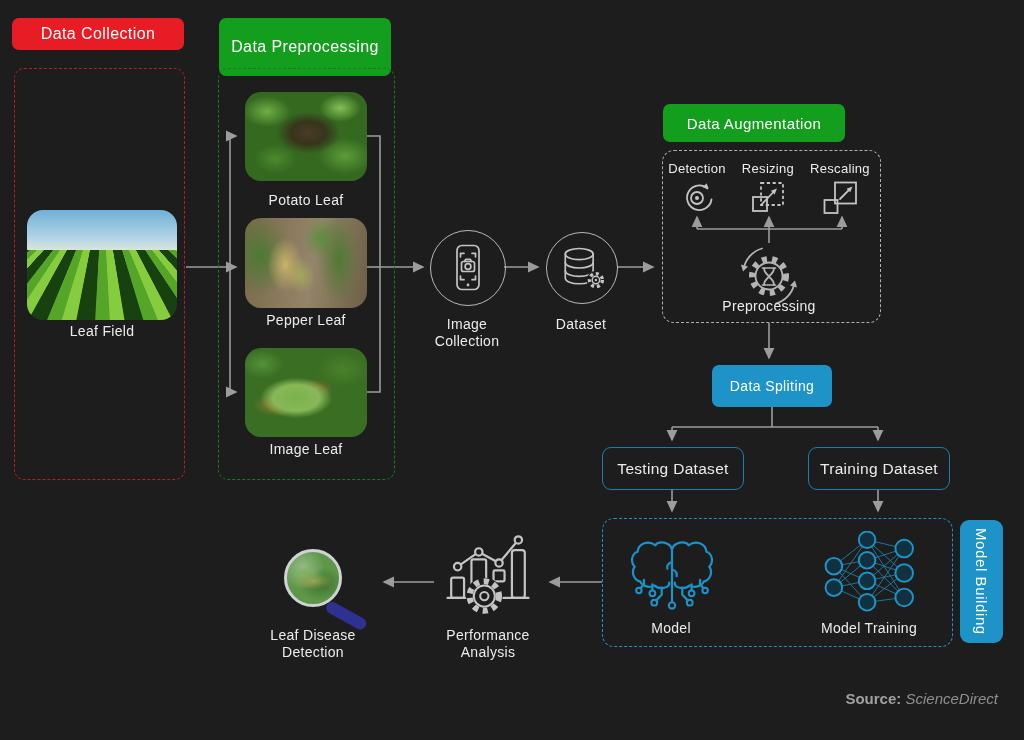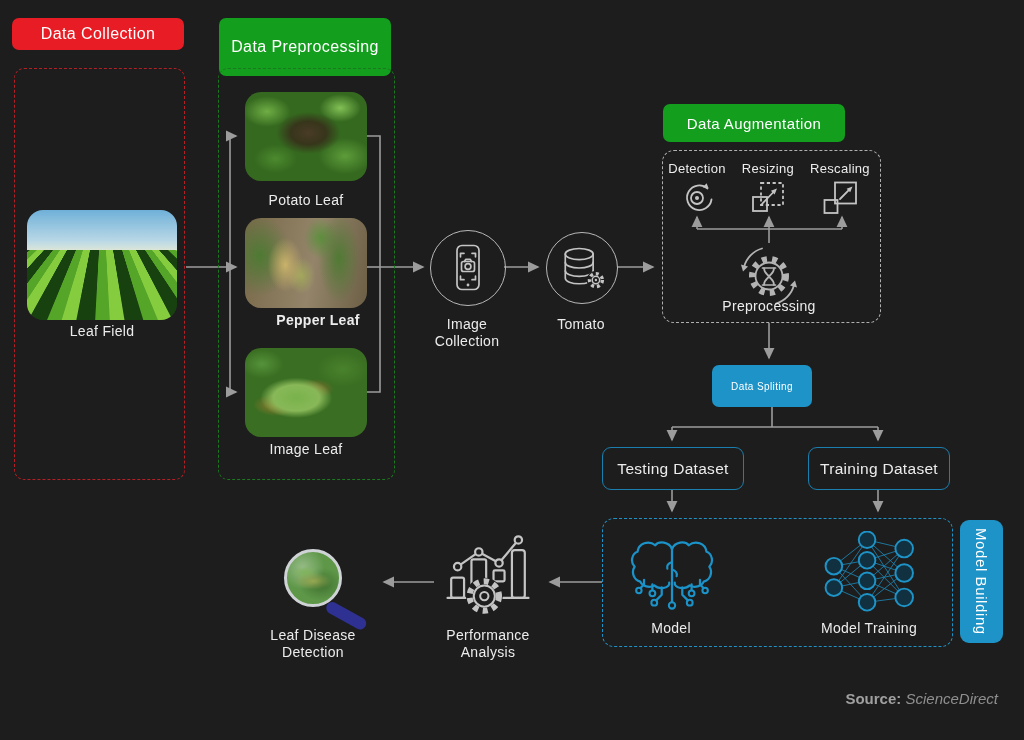--- a/index.html
+++ b/index.html
@@ -101,39 +101,39 @@
       <path d="M672,489 V511" marker-end="url(#ah)"></path>
       <path d="M878,489 V511" marker-end="url(#ah)"></path>
       <path d="M602,582 L550,582" marker-end="url(#ah)"></path>
       <path d="M434,582 L384,582" marker-end="url(#ah)"></path>
     </g>
   </svg>
 
   <div class="btn btn-red" style="left:12px;top:18px;width:172px;height:32px;">Data Collection</div>
   <div class="btn btn-green" style="left:219px;top:18px;width:172px;height:58px;">Data Preprocessing</div>
   <div class="btn btn-green" style="left:663px;top:104px;width:182px;height:38px;font-size:15px;">Data Augmentation</div>
-  <div class="btn btn-blue" style="left:712px;top:365px;width:100px;height:42px;font-size:10px;">Data Spliting</div>
+  <div class="btn btn-blue" style="left:712px;top:365px;width:120px;height:42px;font-size:14px;">Data Spliting</div>
   <div class="btn btn-blue btn-vert" style="left:960px;top:520px;width:43px;height:123px;">Model Building</div>
 
   <div class="dashed dash-red" style="left:14px;top:68px;width:169px;height:410px;"></div>
   <div class="dashed dash-green" style="left:218px;top:68px;width:175px;height:410px;"></div>
   <div class="dashed" style="left:662px;top:150px;width:217px;height:171px;"></div>
   <div class="dashed dash-blue" style="left:602px;top:518px;width:349px;height:127px;"></div>
 
   <div class="photo" style="left:27px;top:210px;width:150px;height:110px;">
     <div class="sky"></div>
     <div class="field"></div>
   </div>
   <div class="photo ph-potato" style="left:245px;top:92px;width:122px;height:89px;"></div>
   <div class="photo ph-pepper" style="left:245px;top:218px;width:122px;height:90px;"></div>
   <div class="photo ph-tomato" style="left:245px;top:348px;width:122px;height:89px;"></div>
 
   <div class="lbl" style="left:27px;top:323px;width:150px;">Leaf Field</div>
   <div class="lbl" style="left:245px;top:184px;width:122px;margin-top:8px;">Potato Leaf</div>
-  <div class="lbl" style="left:257px;top:312px;width:122px;font-weight:bold;">Pepper Leaf</div>
+  <div class="lbl" style="left:245px;top:312px;width:122px;">Pepper Leaf</div>
   <div class="lbl" style="left:245px;top:441px;width:122px;">Image Leaf</div>
 
   <div class="circle" style="left:430px;top:230px;width:74px;height:74px;">
     <svg width="34" height="50" viewBox="0 0 34 48">
       <g fill="none" stroke="#c4c4c4" stroke-width="1.7" stroke-linecap="round" stroke-linejoin="round">
         <rect x="6" y="1.5" width="22" height="44" rx="5"></rect>
         <rect x="10.5" y="17.5" width="13" height="10" rx="2"></rect>
         <circle cx="17" cy="22.5" r="2.9"></circle>
         <path d="M13.5,17.5 l1.2,-2.2 h4.6 l1.2,2.2"></path>
         <path d="M9.5,12.8 V9.3 H13"></path>
@@ -156,21 +156,21 @@
         <path d="M10,13 V39 A15,6 0 0 0 40,39 V13"></path>
         <path d="M10,22 A15,6 0 0 0 40,22"></path>
         <path d="M10,31 A15,6 0 0 0 40,31"></path>
       </g>
       <circle cx="43" cy="41" r="10" fill="#1d1d1d"></circle>
       <circle cx="43" cy="41" r="7" fill="none" stroke="#c4c4c4" stroke-width="3.6" stroke-dasharray="3.2 3.2"></circle>
       <circle cx="43" cy="41" r="4" fill="#1d1d1d" stroke="#c4c4c4" stroke-width="1.6"></circle>
       <circle cx="43" cy="41" r="1.3" fill="#c4c4c4"></circle>
     </svg>
   </div>
-  <div class="lbl" style="left:541px;top:316px;width:80px;">Tomato</div>
+  <div class="lbl" style="left:541px;top:316px;width:80px;">Dataset</div>
 
   <div class="lbl lbl-sm" style="left:662px;top:160px;width:70px;">Detection</div>
   <div class="lbl lbl-sm" style="left:733px;top:160px;width:70px;">Resizing</div>
   <div class="lbl lbl-sm" style="left:805px;top:160px;width:70px;">Rescaling</div>
 
   <svg class="abs" style="left:679px;top:180px;" width="36" height="36" viewBox="0 0 36 36">
     <g fill="none" stroke="#c4c4c4" stroke-width="1.8" stroke-linecap="round">
       <path d="M28.5,8.5 A12.3,12.3 0 1 0 32.5,19.5"></path>
       <circle cx="18" cy="18" r="6"></circle>
     </g>

